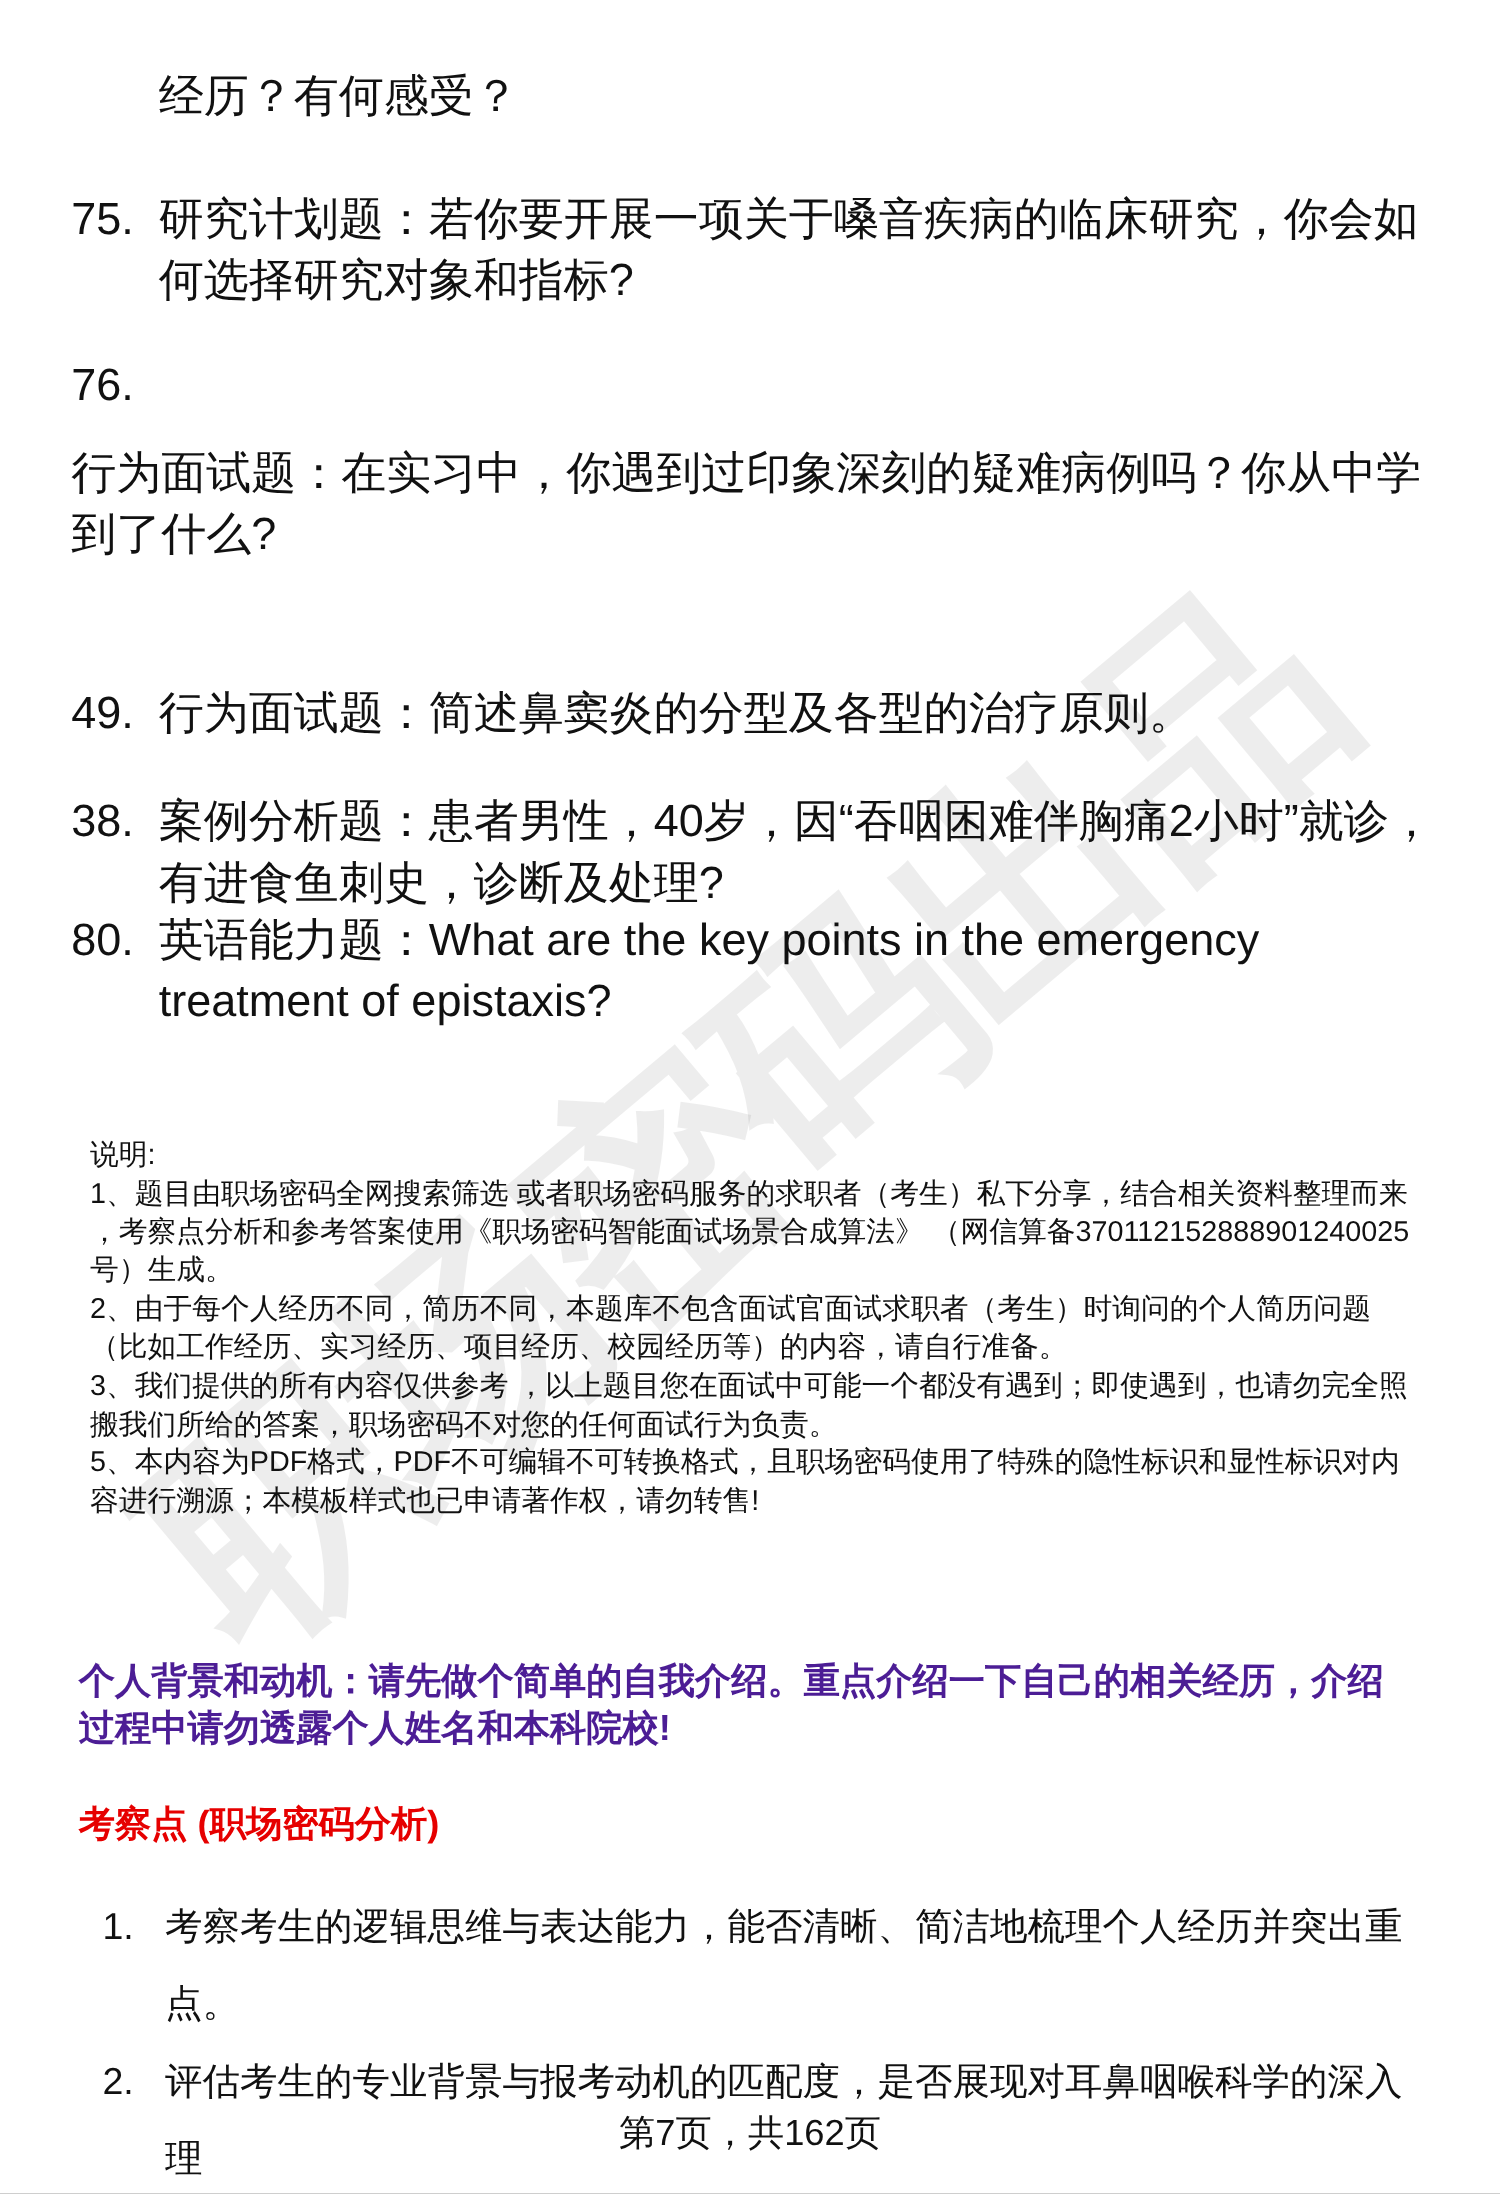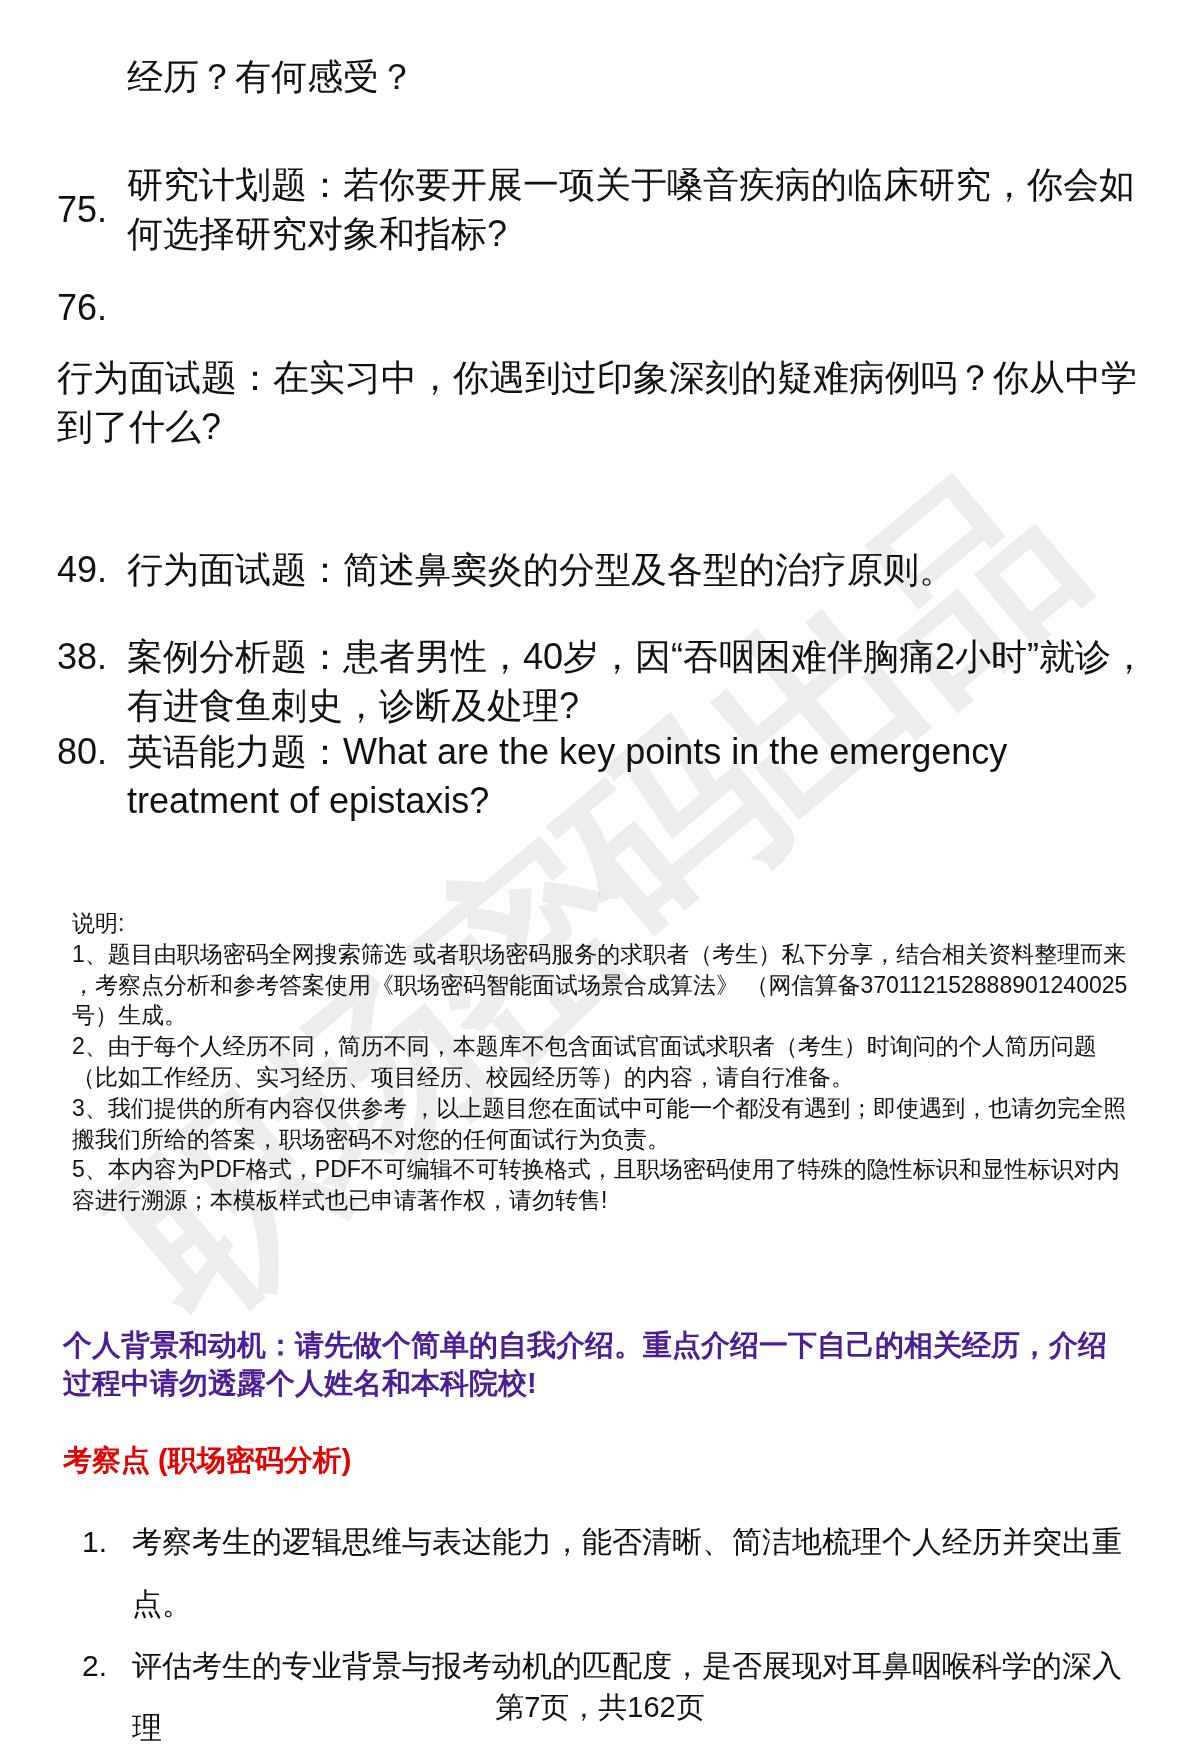--- a/index.html
+++ b/index.html
@@ -33,21 +33,21 @@
   }
   
   .q-item{
     position:absolute;left:57px;
     width:1092px;
     display:flex;
     font-size:36px;line-height:49px;
   }
   .q-num{flex:0 0 70px;}
   .q-text{flex:1;}
-  .q75{top:160px;align-items:center;}
+  .q75{top:150px;}
   .q76{top:283px;flex-direction:column;}
   .q77{top:418px;}
   .q78{top:545px;}
   .q79{top:632px;}
   .q80{top:727px;}
   
   .notes{
     position:absolute;left:72px;top:891px;
     width:1066px;
     font-size:23px;line-height:30.8px;margin-top:17px;

